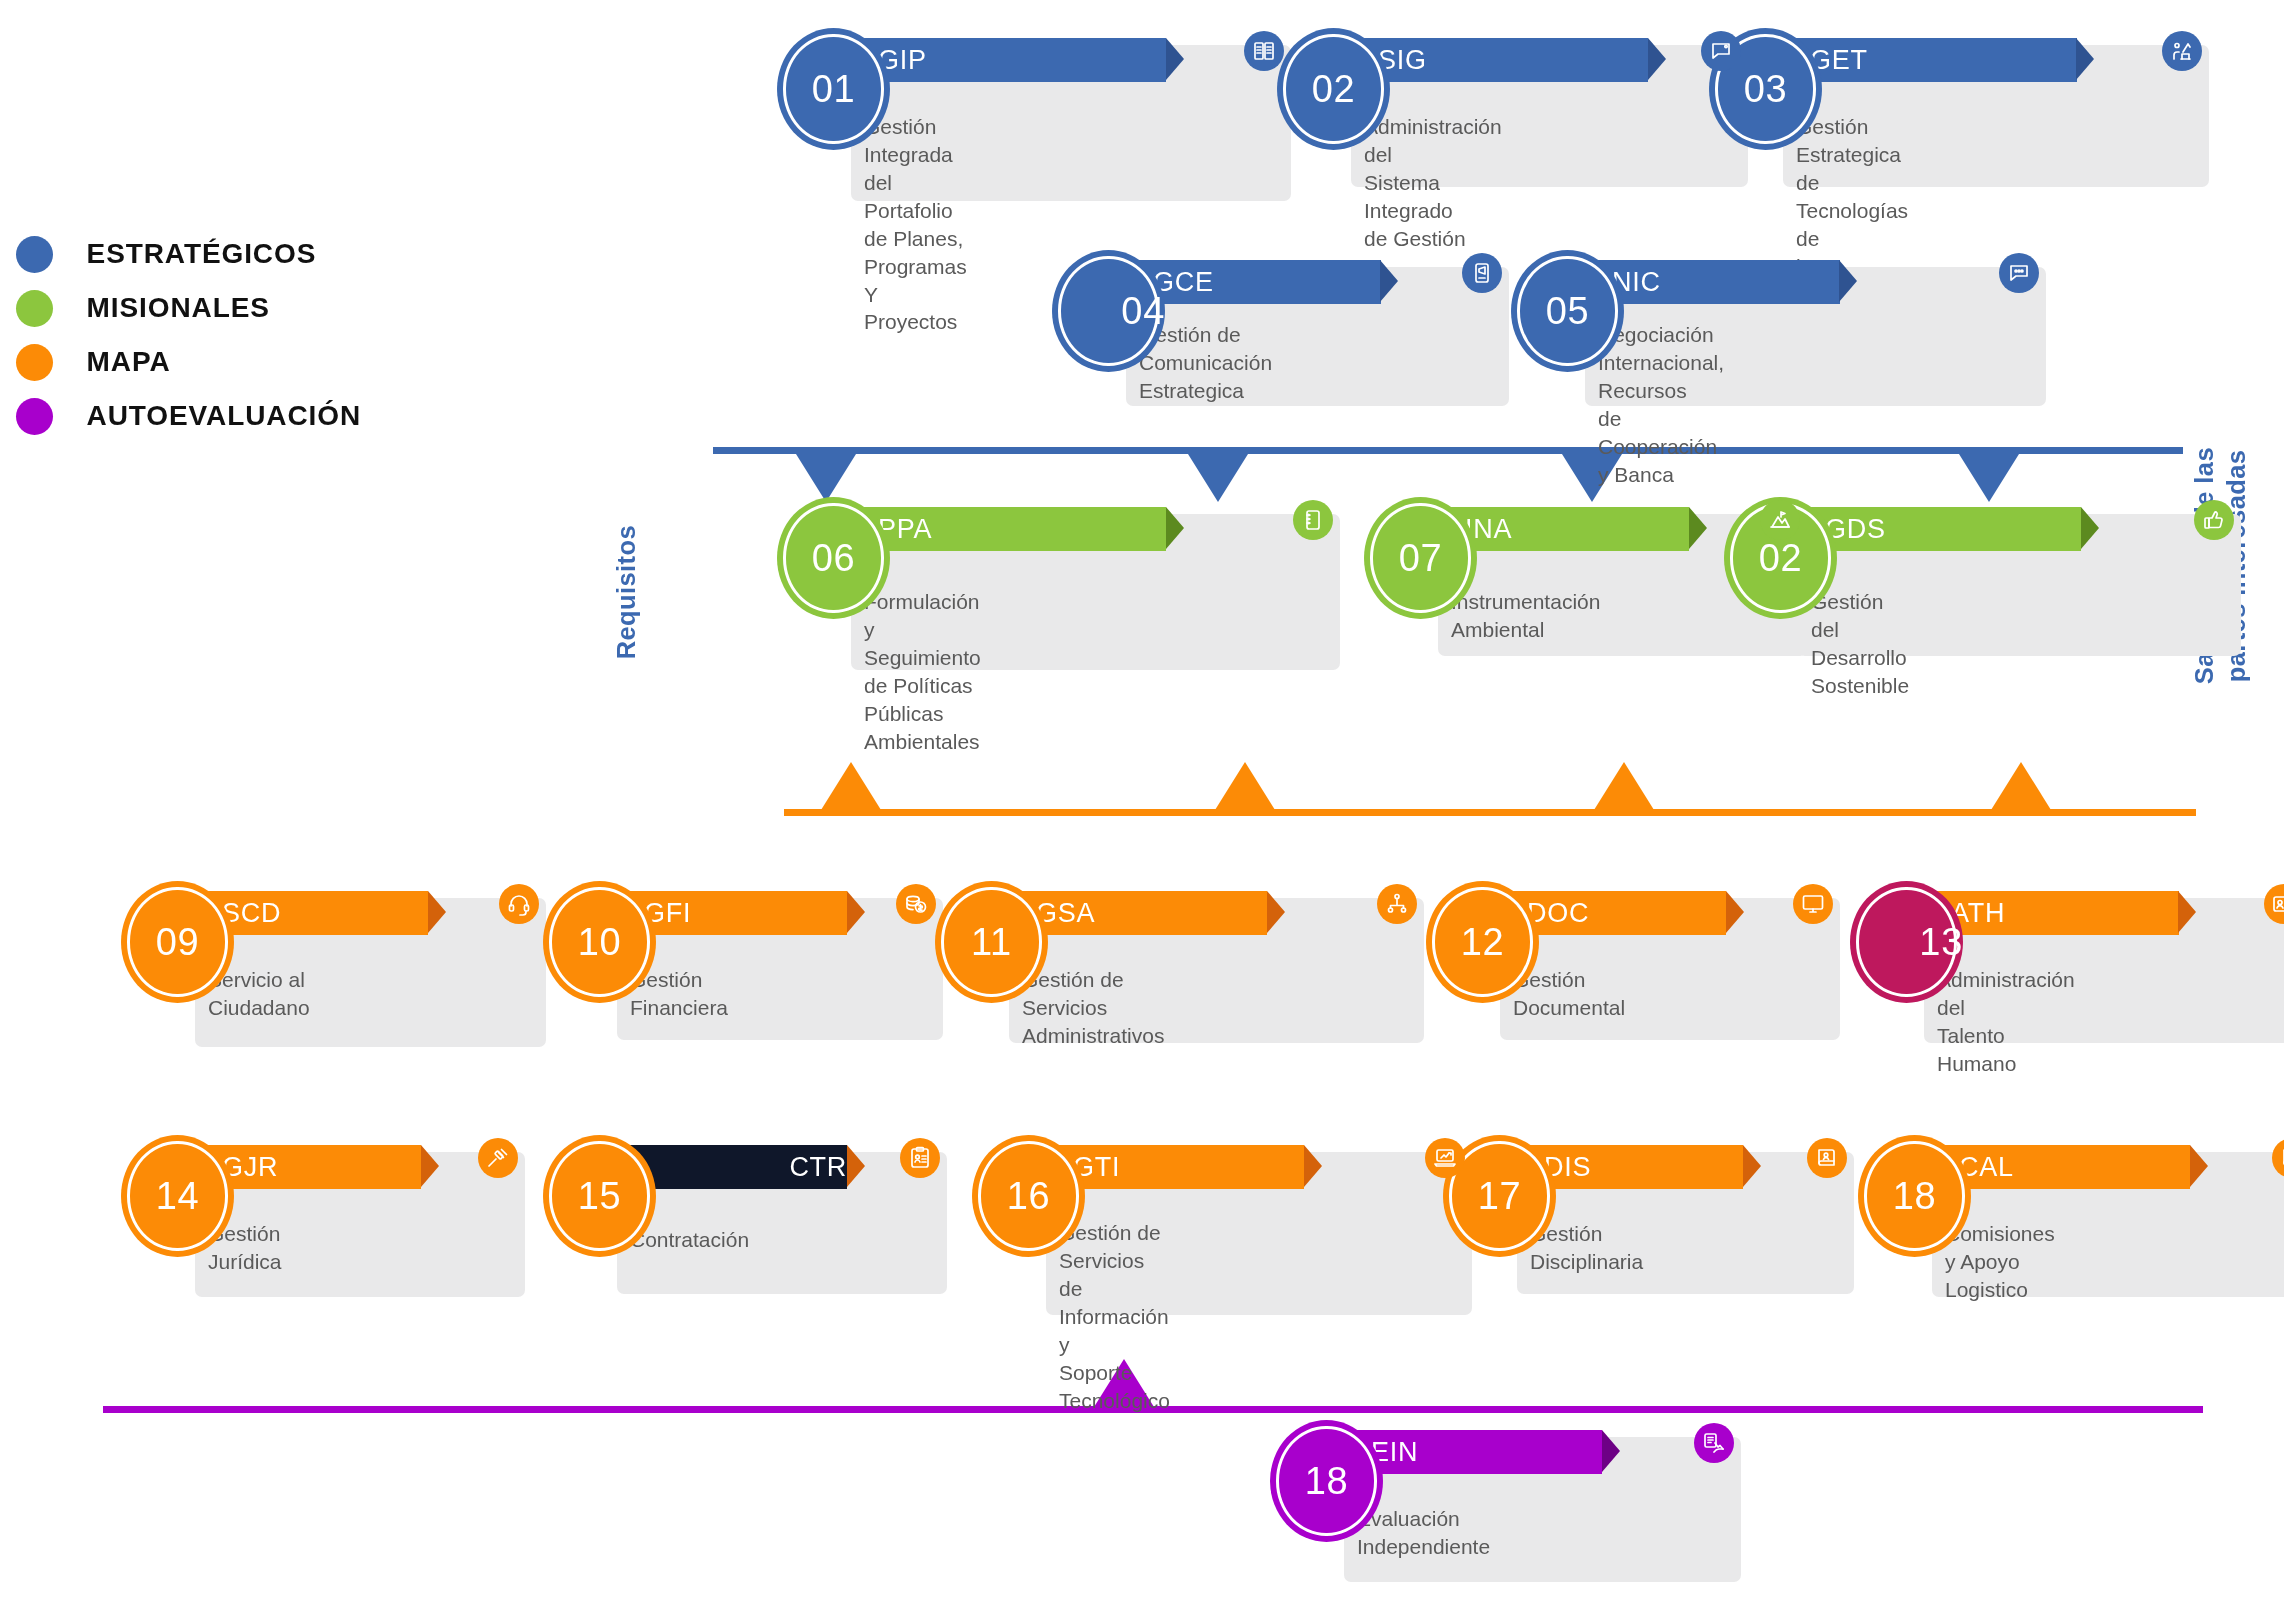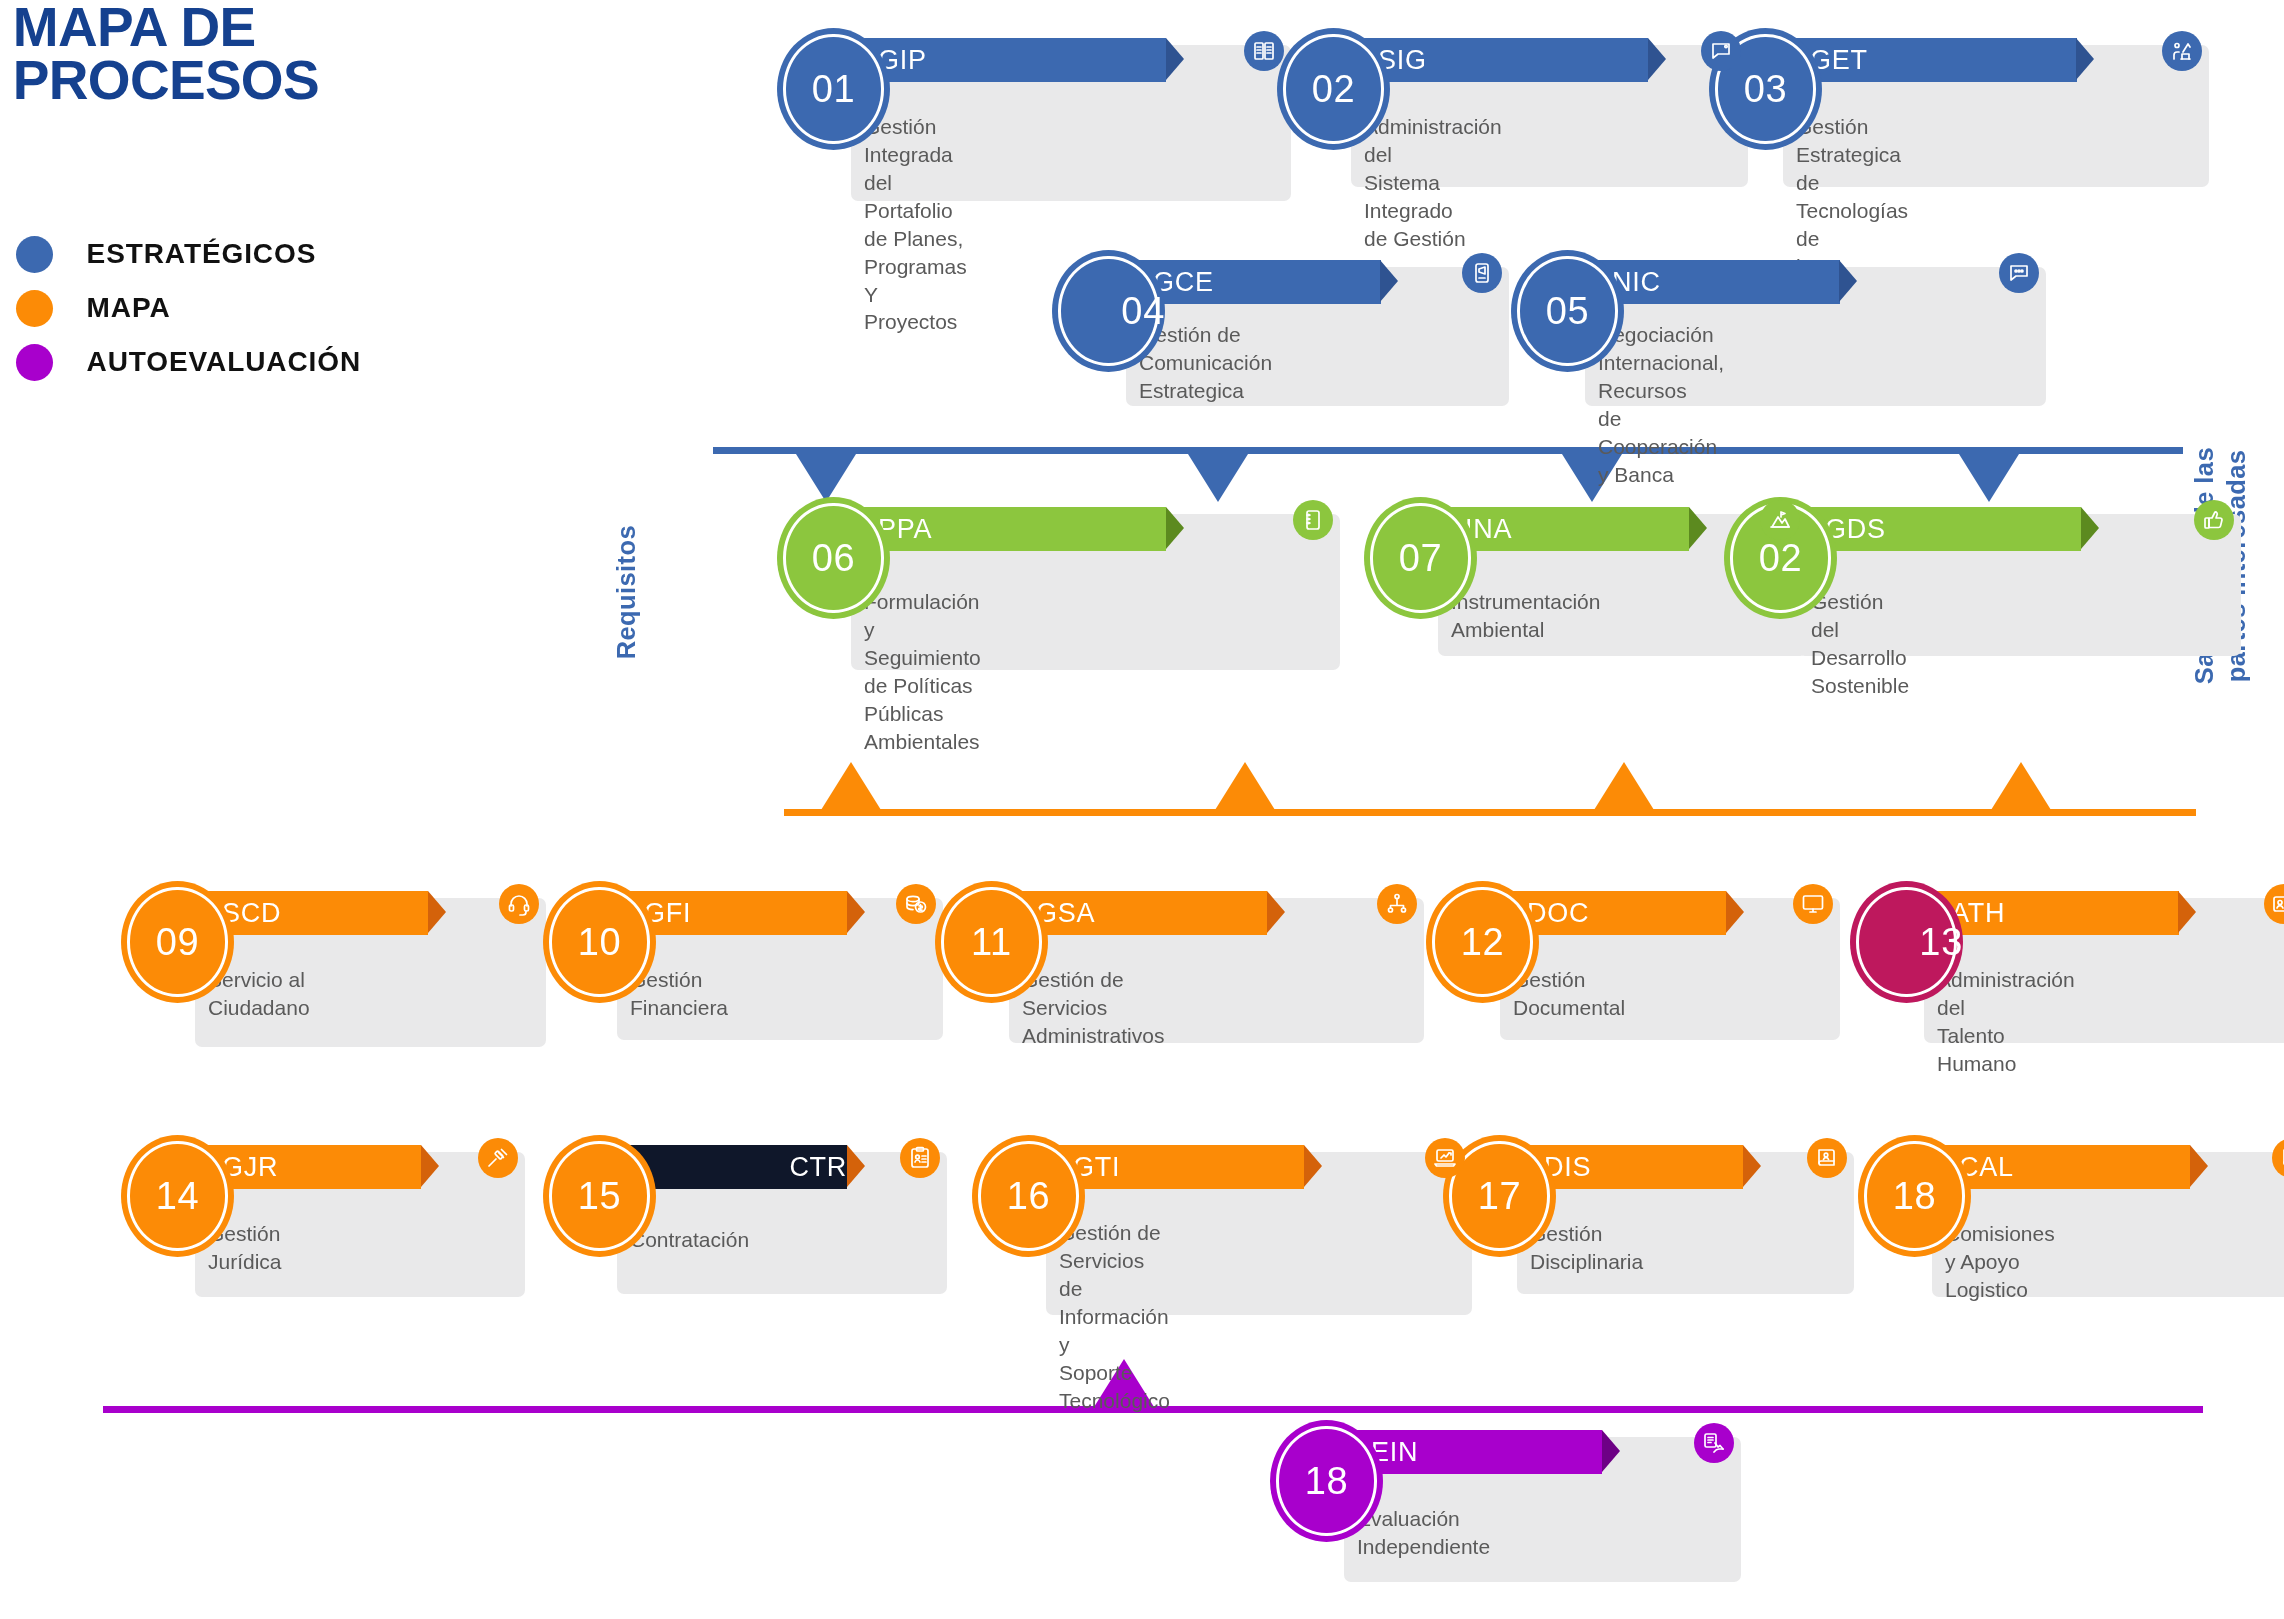--- a/index.html
+++ b/index.html
@@ -85,27 +85,29 @@
     position:absolute;border-radius:50%;
     display:flex;align-items:center;justify-content:center;z-index:4;
   }
   .card .badge svg{display:block;}
 </style>
 </head>
 <body>
 
 <div class="canvas">
 
-  <div id="map-title">MAPA DE
-PROCESOS</div>
 
   <div id="legend">
       <div class="legend-row">
         <div class="legend-dot" style="background: rgb(60, 105, 176);"></div>
         <div class="legend-label">ESTRATÉGICOS</div>
+      </div>
+      <div class="legend-row">
+        <div class="legend-dot" style="background: rgb(140, 198, 62);"></div>
+        <div class="legend-label">MISIONALES</div>
       </div>
       <div class="legend-row">
         <div class="legend-dot" style="background: rgb(252, 139, 6);"></div>
         <div class="legend-label">MAPA</div>
       </div>
       <div class="legend-row">
         <div class="legend-dot" style="background: rgb(168, 0, 204);"></div>
         <div class="legend-label">AUTOEVALUACIÓN</div>
       </div>
     </div>

